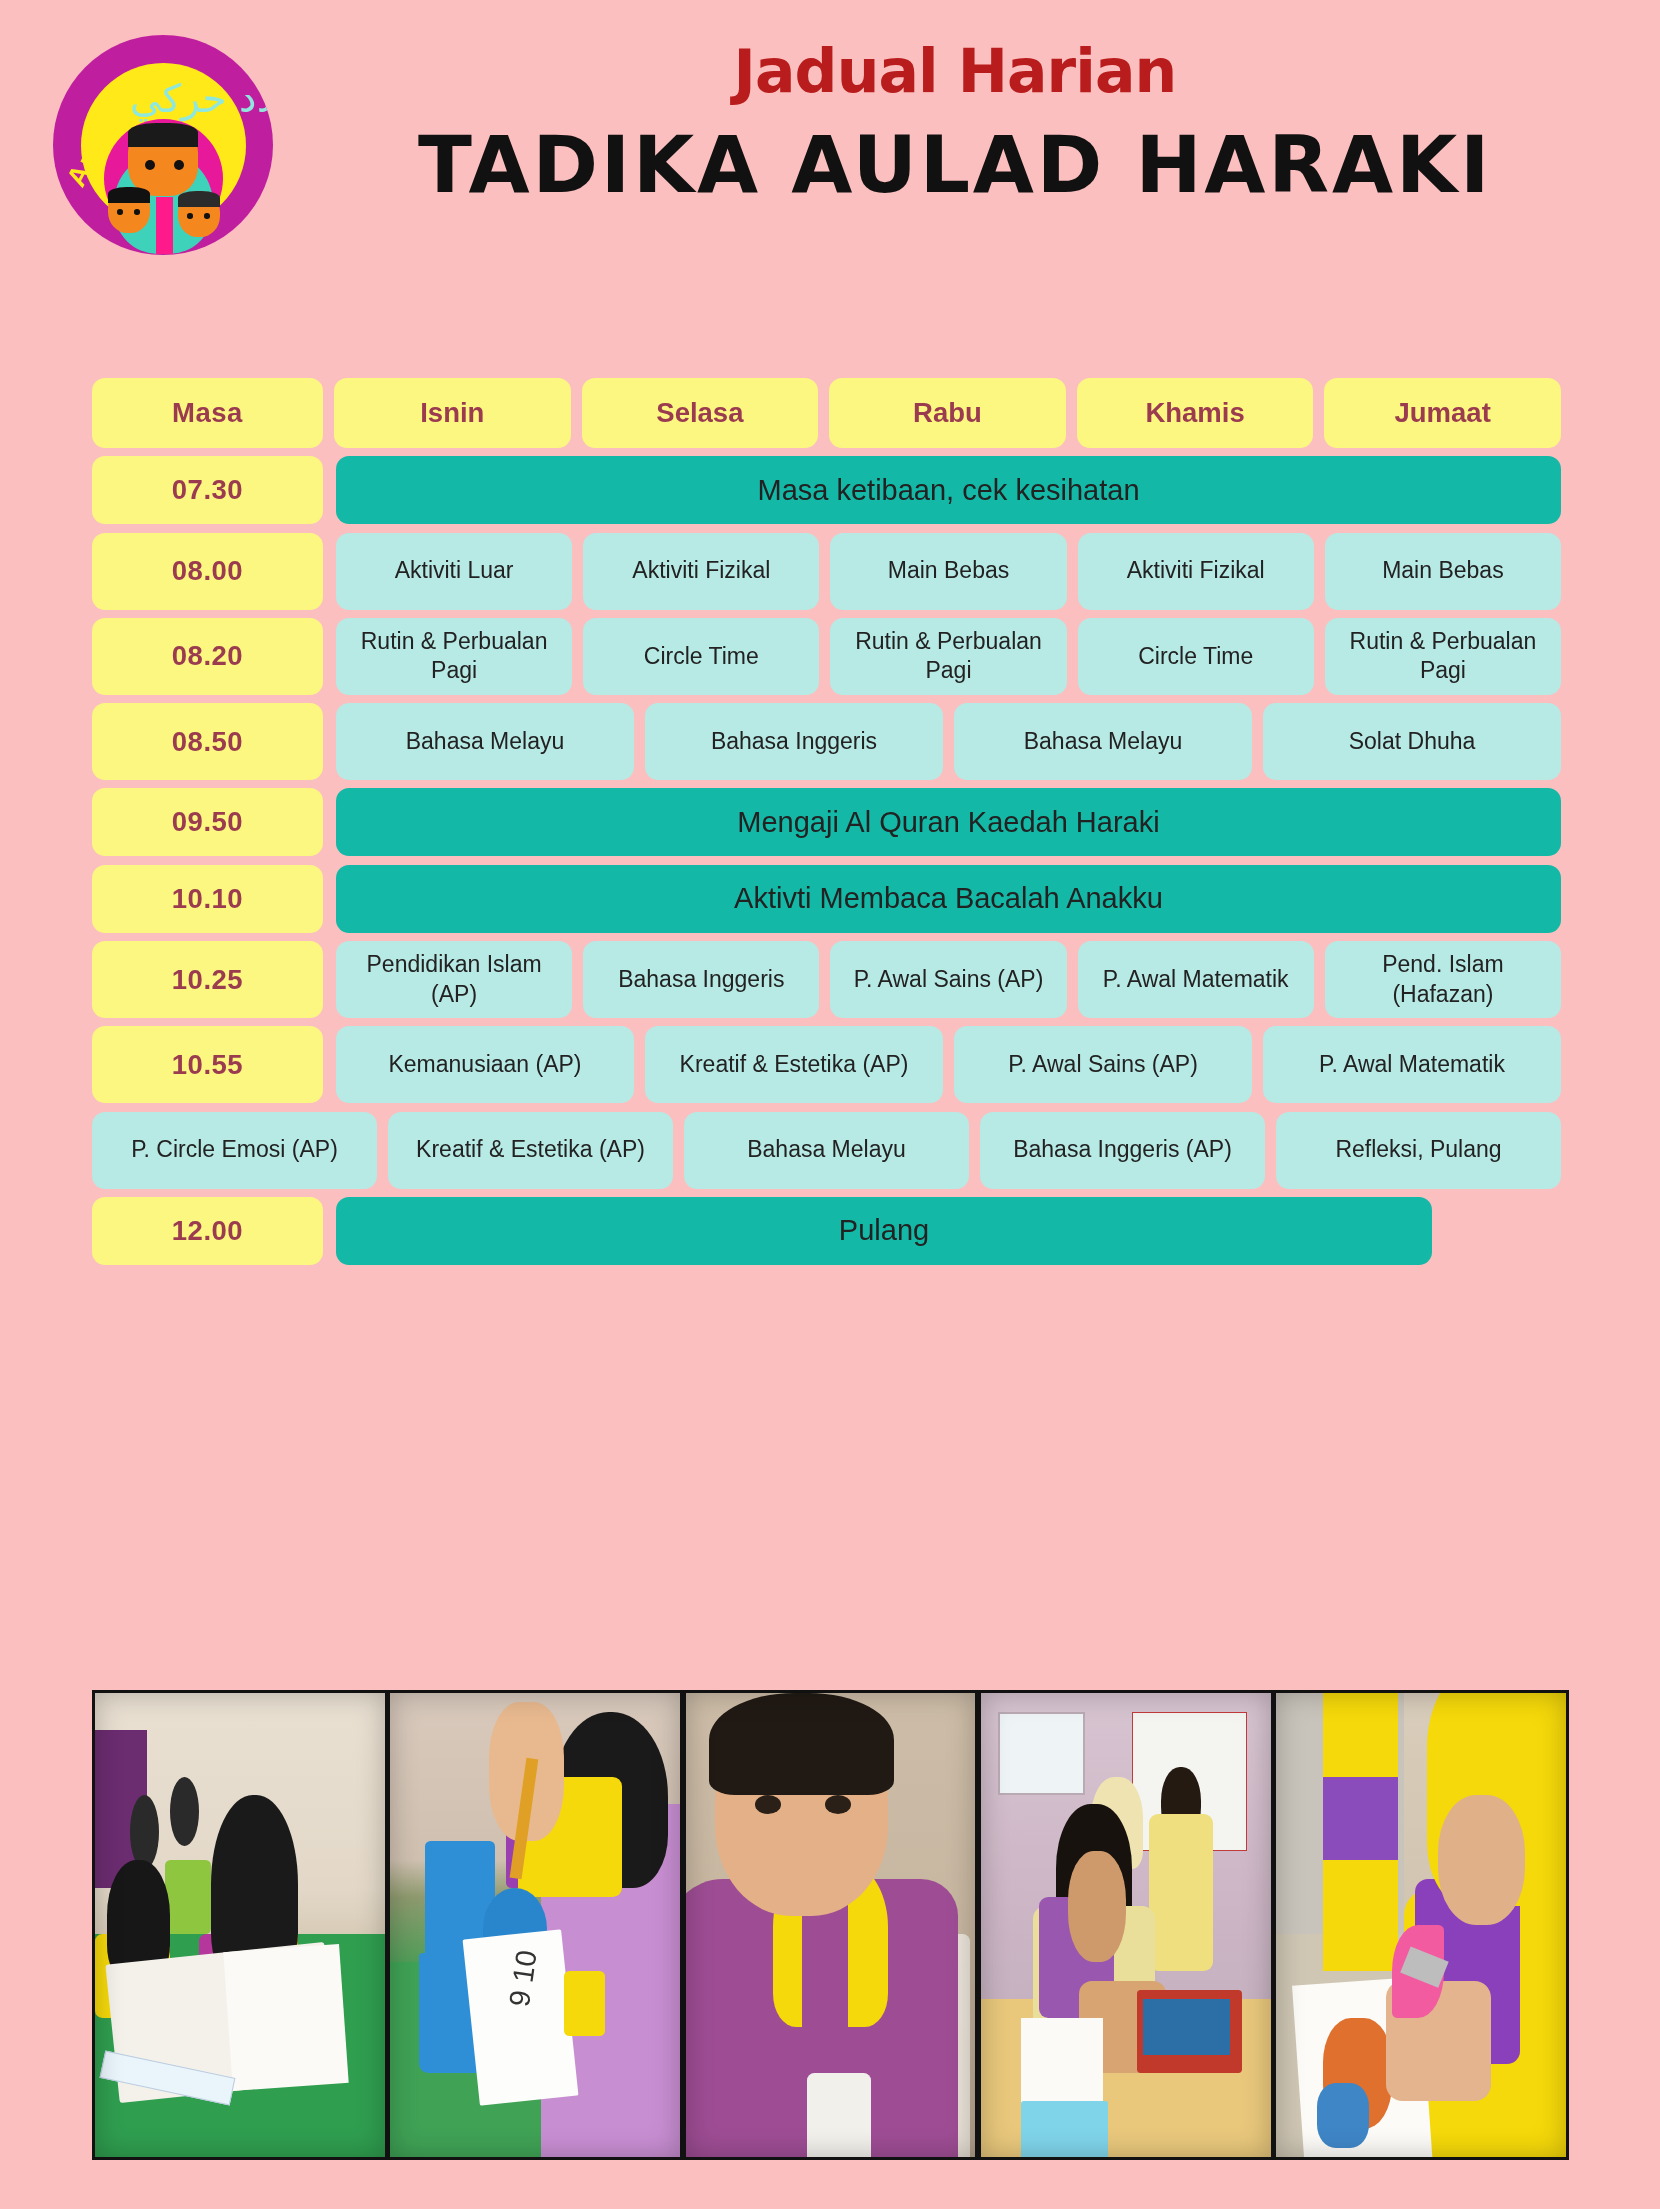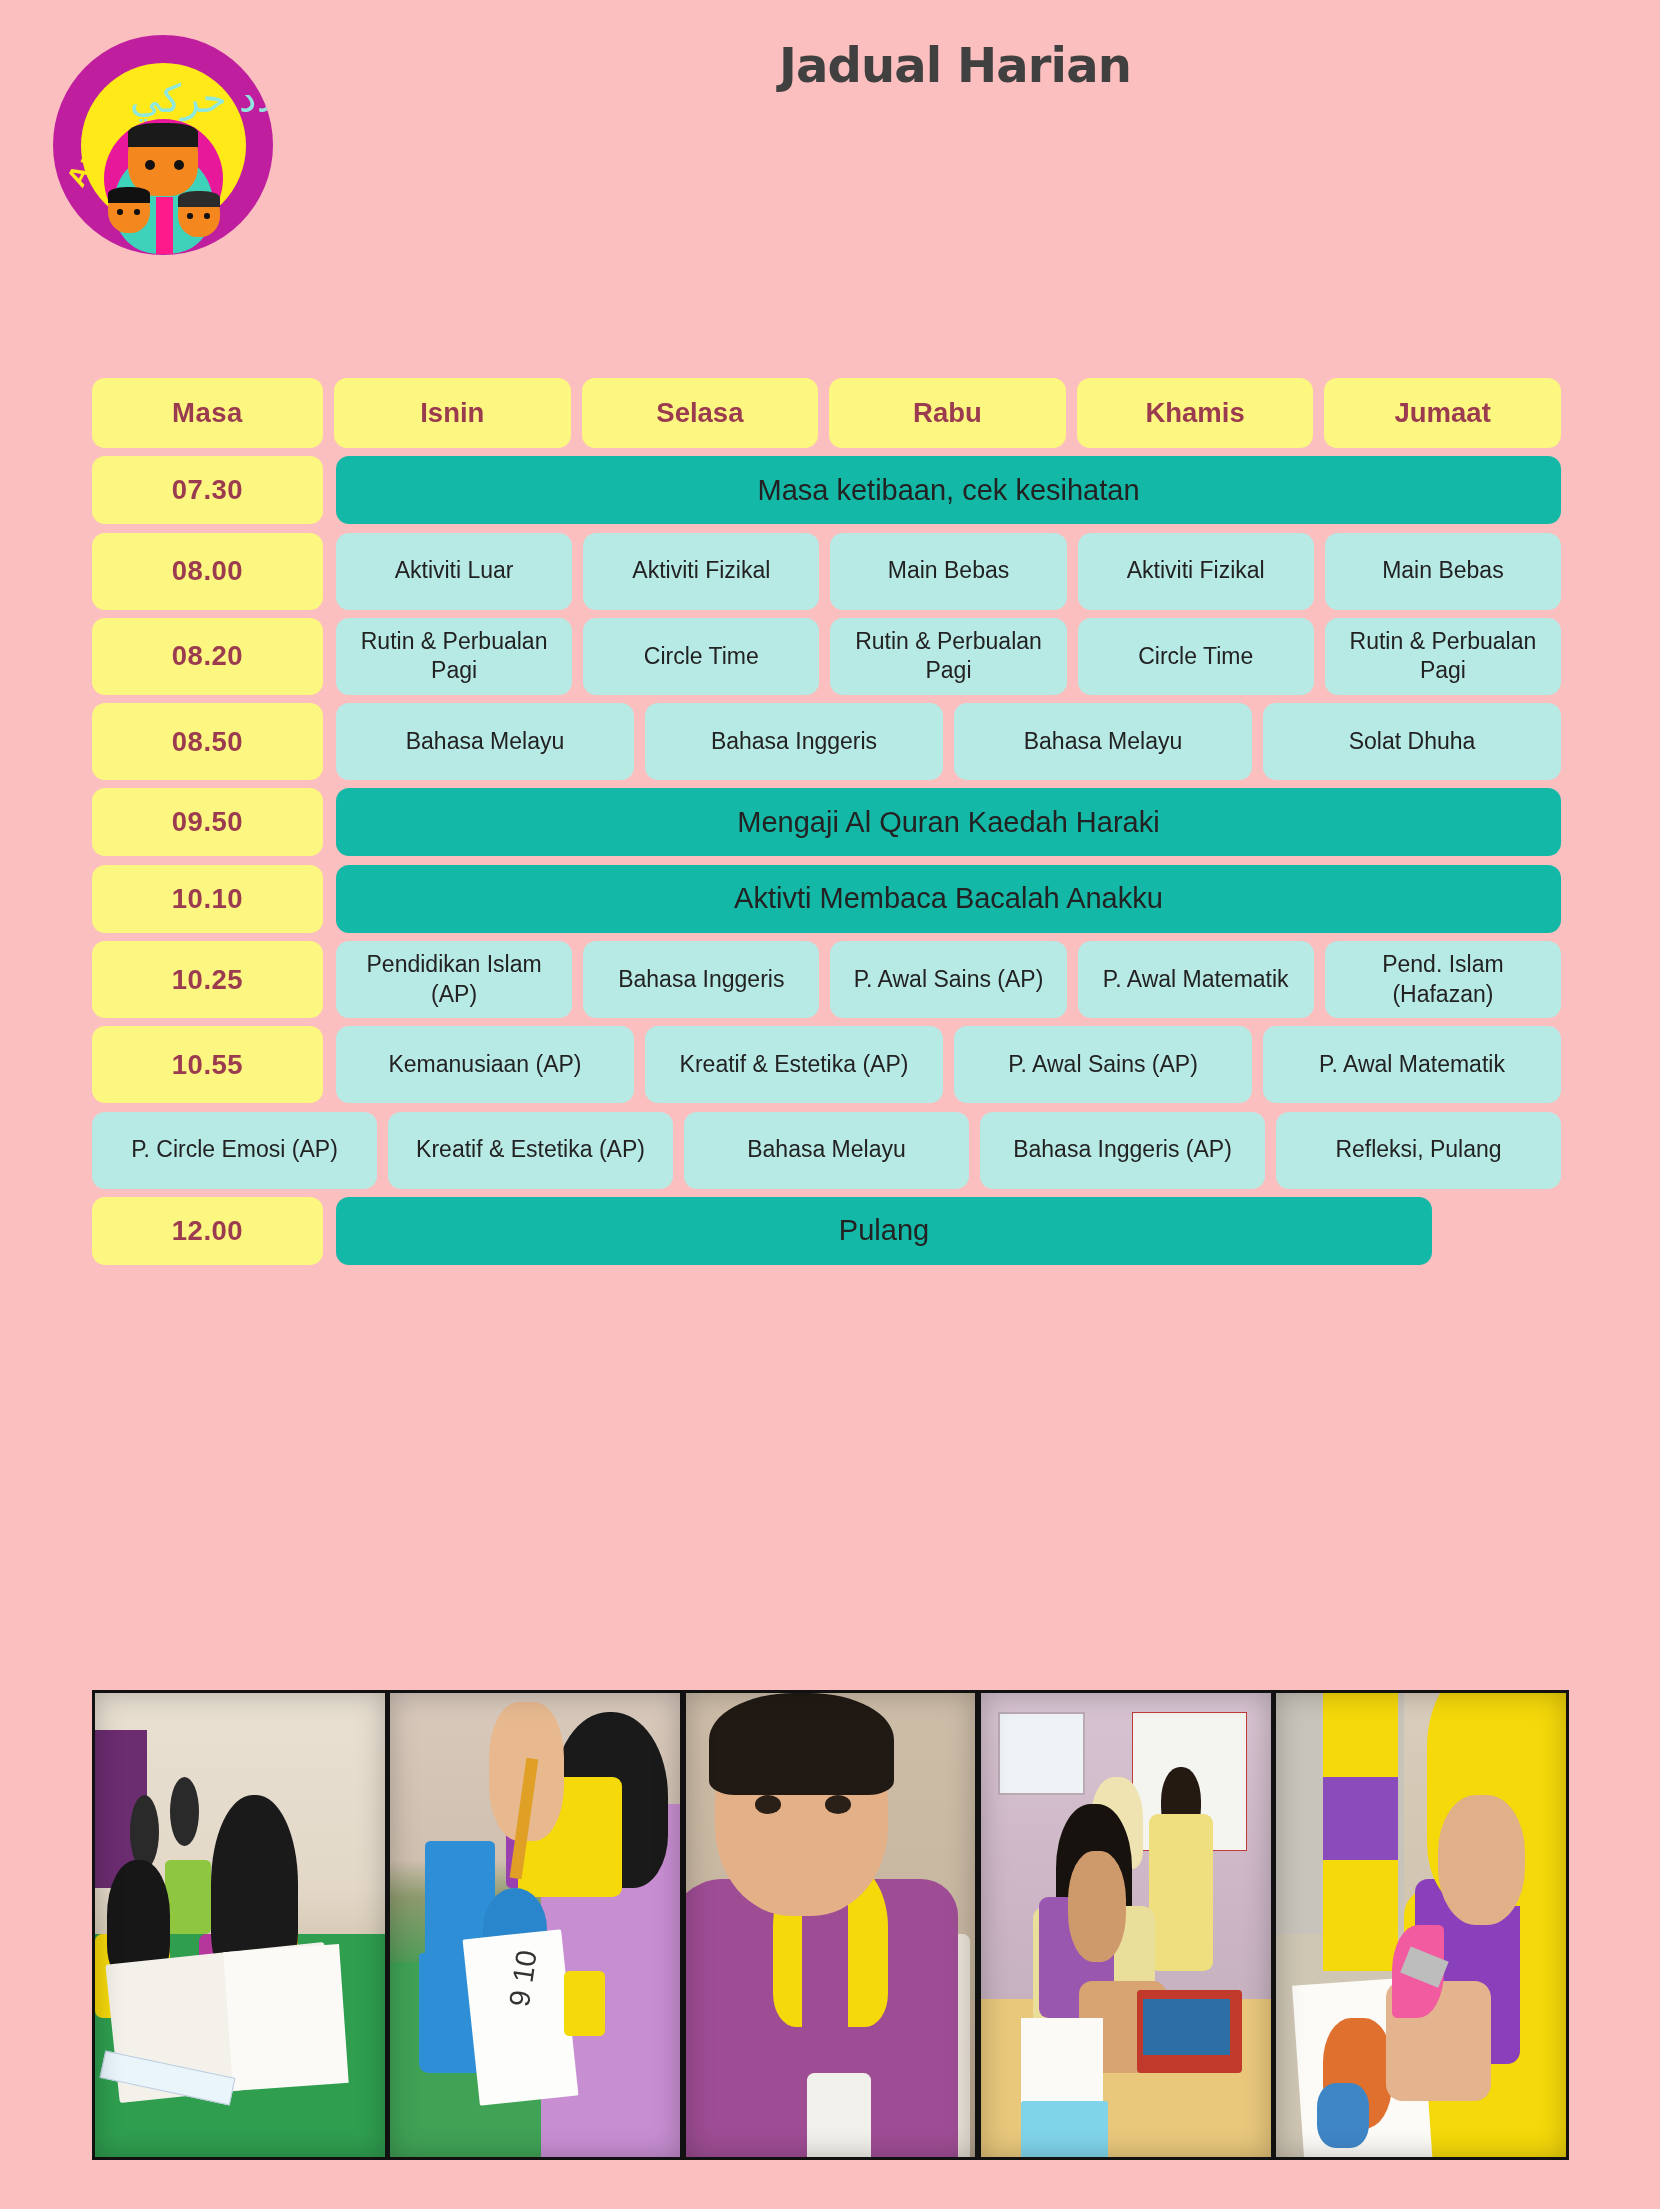--- a/index.html
+++ b/index.html
@@ -130,23 +130,23 @@
 
   .titles {
     position: absolute;
     left: 303px;
     top: 40px;
     width: 1304px;
     text-align: center;
   }
   .title-top {
     font-family: "DejaVu Sans", sans-serif;
-    font-size: 48px;
+    font-size: 60px;
     font-weight: 900;
-    color: #404040;
+    color: #b91c1c;
     letter-spacing: -0.9px;
     line-height: 1.05;
     margin-bottom: 19px;
   }
   .title-main {
     font-family: "DejaVu Sans", sans-serif;
     font-size: 79px;
     font-weight: 900;
     color: #111111;
     letter-spacing: 2.8px;
@@ -365,20 +365,21 @@
       <div class="kid-eye ke2"></div>
       <div class="kid k2"></div>
       <div class="cap c2"></div>
       <div class="kid-eye ke3"></div>
       <div class="kid-eye ke4"></div>
       <div class="logo-word">Aulad</div>
     </div>
 
     <div class="titles">
       <div class="title-top">Jadual Harian</div>
+      <div class="title-main">TADIKA AULAD HARAKI</div>
     </div>
   </div>
 
   <div class="table">
 
     <div class="trow head-row">
       <div class="cell time-cell head-cell" style="flex:0 0 231px;">Masa</div>
       <div class="cell head-cell">Isnin</div>
       <div class="cell head-cell">Selasa</div>
       <div class="cell head-cell">Rabu</div>

